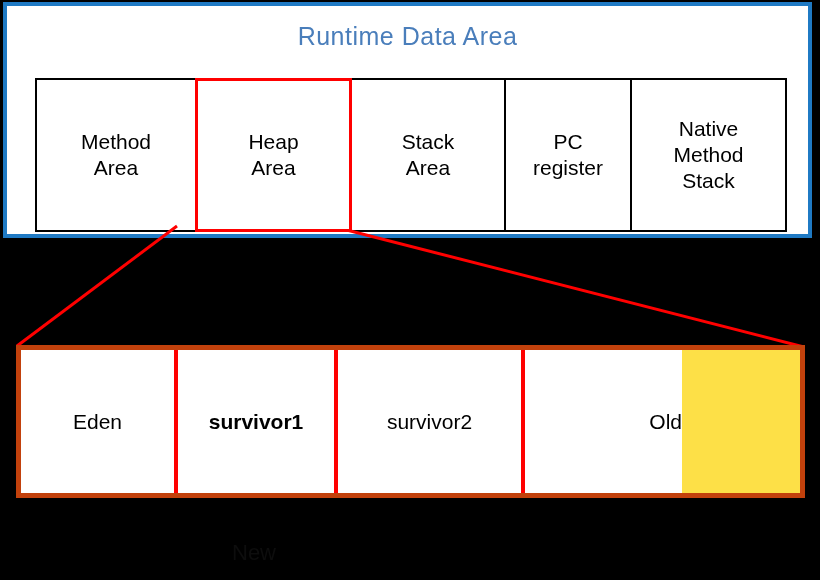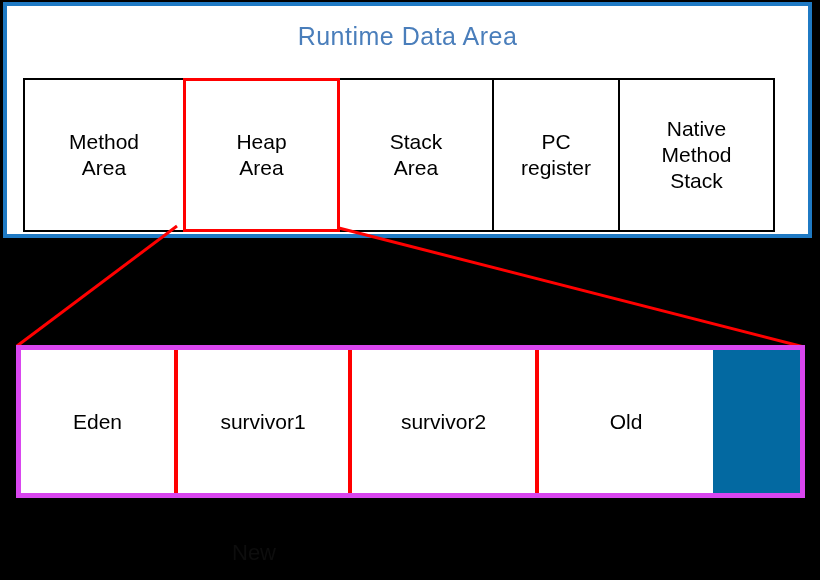--- a/index.html
+++ b/index.html
@@ -37,21 +37,21 @@
     font-size: 25px;
     line-height: 40px;
     color: #4A7EBB;
     letter-spacing: 0.5px;
     white-space: nowrap;
   }
 
   
   #runtime-areas {
     position: absolute;
-    left: 16px;
+    left: 28px;
     top: 72px;
     width: 785px;
     height: 154px;
     display: flex;
     box-sizing: border-box;
   }
   .area-cell {
     position: relative;
     box-sizing: border-box;
     background: #ffffff;
@@ -90,44 +90,44 @@
     z-index: 3;
   }
 
   
   #heap-detail {
     position: absolute;
     left: 16px;
     top: 345px;
     width: 789px;
     height: 153px;
-    background: #0369a1;
-    border: 5px solid #d946ef;
+    background: #fde047;
+    border: 5px solid #c2410c;
     box-sizing: border-box;
     display: flex;
     z-index: 4;
   }
   .gen-cell {
     position: relative;
     box-sizing: border-box;
     background: #ffffff;
     border-right: 4px solid #FF0000;
     display: flex;
     align-items: center;
     justify-content: center;
     text-align: center;
     font-size: 21px;
     line-height: 26px;
     color: #000000;
   }
   .gen-cell:last-child { border-right: none; }
   .g-eden      { width: 157px; }
-  .g-surv1     { width: 174px; }
+  .g-surv1     { width: 160px; font-weight: bold; }
   .g-surv2     { width: 187px; }
-  .g-old       { width: 174px; }
+  .g-old       { width: 157px; justify-content: flex-end; }
   .g-perm      { width: 152px; }
 
   
   #new-caption {
     position: absolute;
     left: 232px;
     top: 540px;
     font-size: 22px;
     line-height: 26px;
     color: #0d0d0d;

